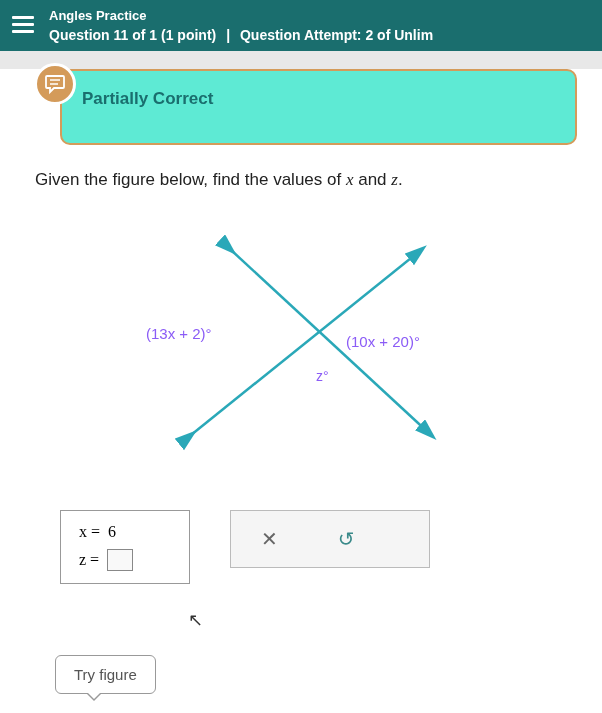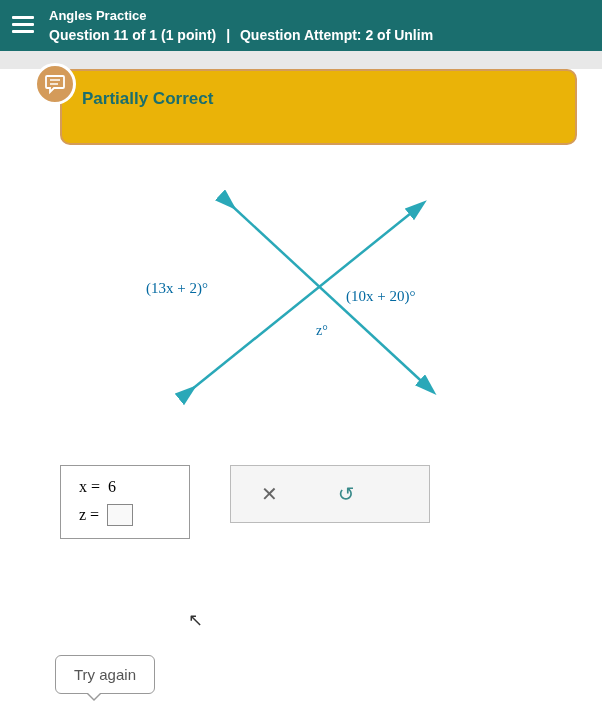--- a/index.html
+++ b/index.html
@@ -49,21 +49,21 @@
       min-height: 660px;
       position: relative;
       padding: 0;
     }
     .feedback-box {
       border: 2px solid #d49b5a;
       border-radius: 10px;
       margin: 18px 25px 10px 60px;
       padding: 18px 20px 20px 20px;
       position: relative;
-      background: #eab308;
+      background: #5eead4;
     }
     .feedback-icon {
       position: absolute;
       left: -28px;
       top: -8px;
       width: 42px;
       height: 42px;
       background: #d49b5a;
       border-radius: 50%;
       display: flex;
@@ -99,23 +99,23 @@
     .question-text .var { font-style: italic; font-family: Georgia, serif; }
     .figure {
       margin: 30px auto 20px;
       width: 340px;
       height: 240px;
       position: relative;
     }
     .figure svg { width: 100%; height: 100%; }
     .angle-label {
       position: absolute;
-      font-family: Liberation Serif, serif;
+      font-family: Liberation Sans, sans-serif;
       font-size: 15px;
-      color: #0369a1;
+      color: #8b5cf6;
     }
     .label-left { left: 15px; top: 105px; }
     .label-right { left: 215px; top: 113px; }
     .label-z { left: 185px; top: 148px; font-size: 14px; }
     .answer-area {
       display: flex;
       gap: 40px;
       margin: 50px 35px 10px 60px;
       align-items: flex-start;
     }
@@ -230,20 +230,23 @@
         <svg width="22" height="22" viewBox="0 0 22 22">
           <path d="M3 3 h16 a1 1 0 0 1 1 1 v10 a1 1 0 0 1 -1 1 h-9 l-4 4 v-4 h-3 a1 1 0 0 1 -1 -1 v-10 a1 1 0 0 1 1 -1 z" fill="none" stroke="white" stroke-width="1.8"></path>
           <line x1="6" y1="7" x2="16" y2="7" stroke="white" stroke-width="1.5"></line>
           <line x1="6" y1="11" x2="14" y2="11" stroke="white" stroke-width="1.5"></line>
         </svg>
       </div>
     </div>
     <div class="feedback-title">Partially Correct</div>
   </div>
 
+  <div class="question-text">
+    <span>Given the figure below, find the values of </span><span class="var">x</span><span> and </span><span class="var">z</span><span>.</span>
+  </div>
 
   <div class="figure">
     <svg viewBox="0 0 340 240">
       <defs>
         <marker id="arrow" markerWidth="10" markerHeight="10" refX="6" refY="3" orient="auto" markerUnits="strokeWidth">
           <path d="M0,0 L0,6 L9,3 z" fill="#2aa8b8"></path>
         </marker>
       </defs>
       <line x1="60" y1="215" x2="290" y2="30" stroke="#2aa8b8" stroke-width="2.5" marker-end="url(#arrow)" marker-start="url(#arrow)"></line>
       <line x1="100" y1="30" x2="300" y2="215" stroke="#2aa8b8" stroke-width="2.5" marker-end="url(#arrow)" marker-start="url(#arrow)"></line>
@@ -263,15 +266,15 @@
         <span>z =</span>
         <span class="answer-input-box"></span>
       </div>
     </div>
     <div class="action-box">
       <span class="action-x">✕</span>
       <span class="action-reset">↺</span>
     </div>
   </div>
 
-  <div class="try-again-bubble">Try again</div>
+  <div class="try-again-bubble">Try figure</div>
   <div class="cursor-arrow">↖</div>
 </div>
 
 </body></html>

